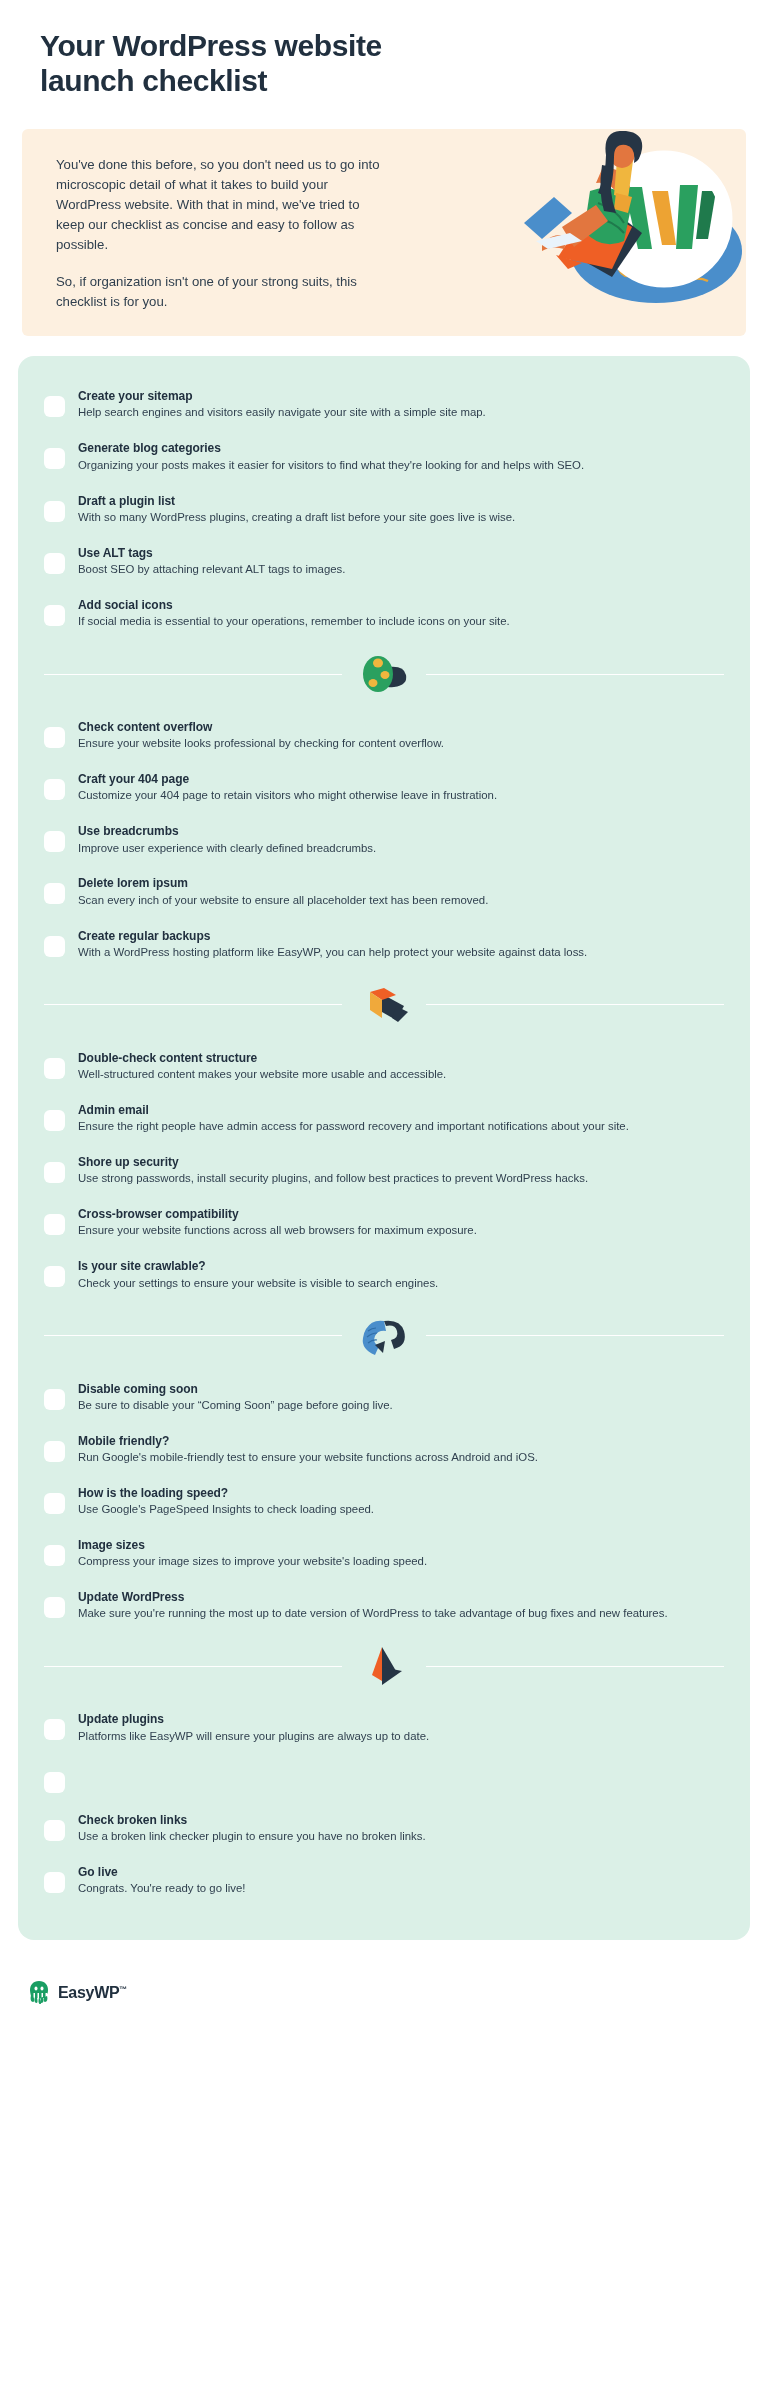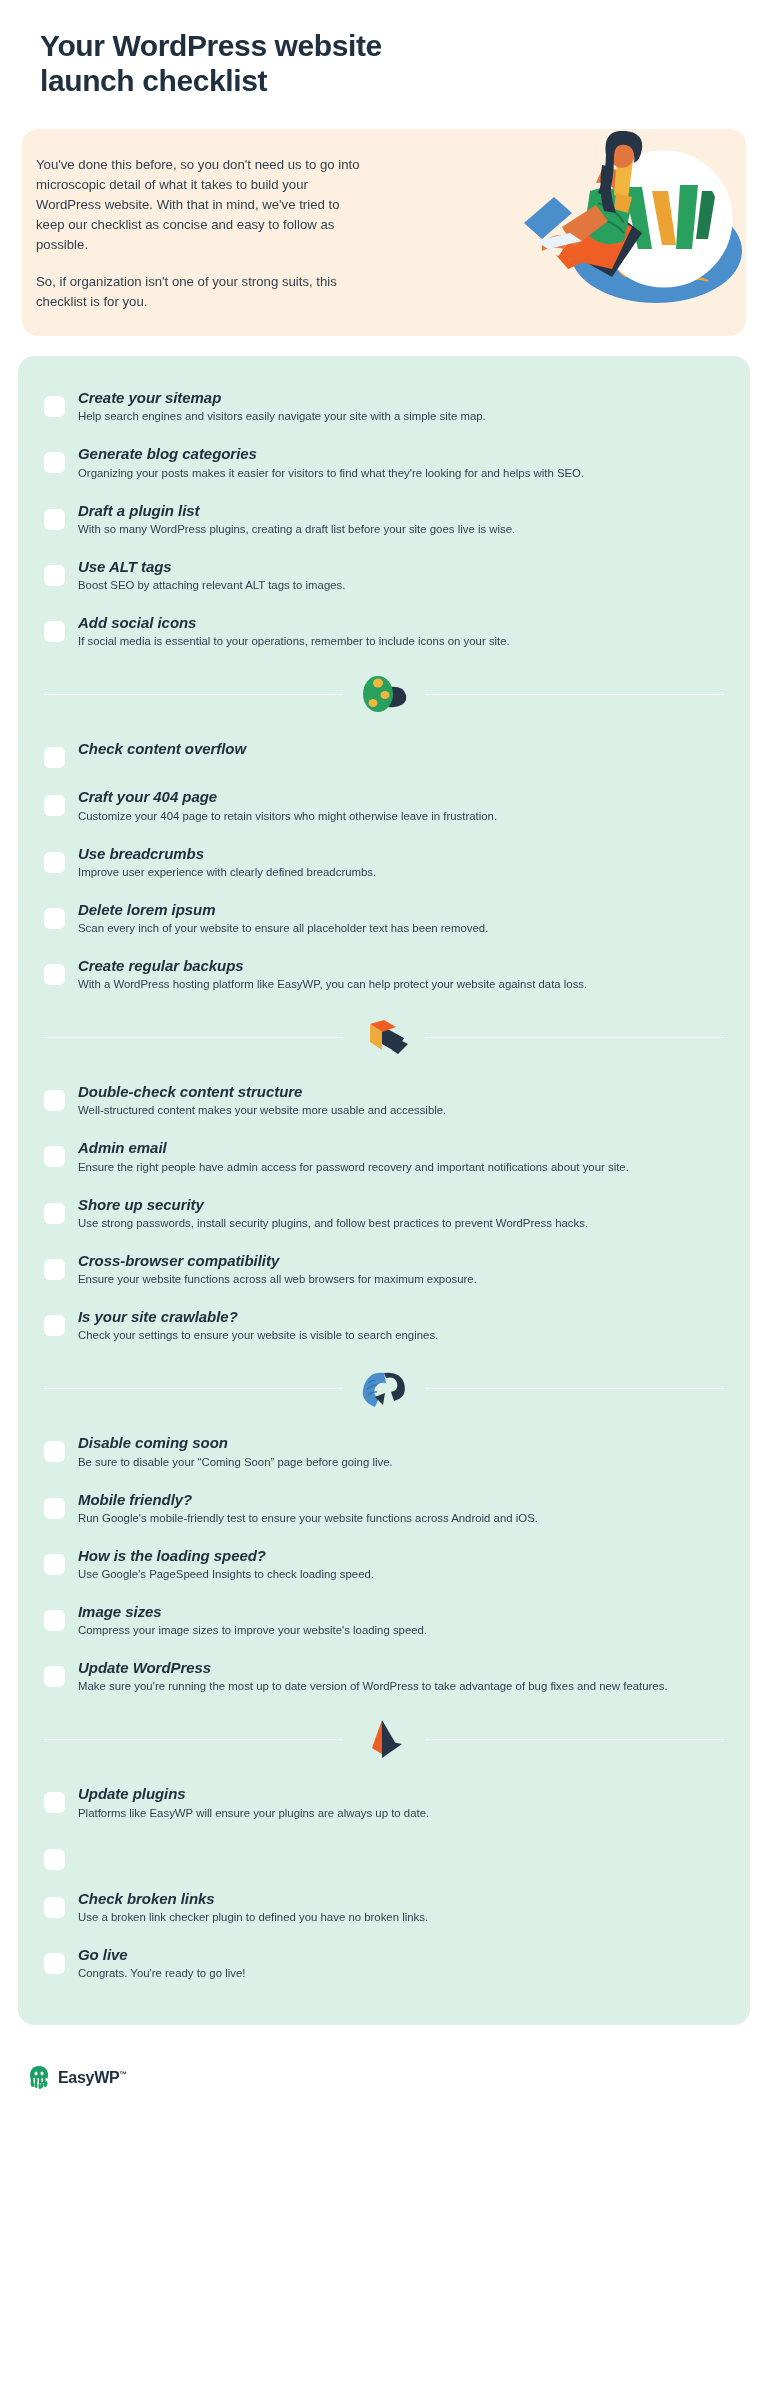--- a/index.html
+++ b/index.html
@@ -27,24 +27,24 @@
     font-weight: 700;
     color: #21303f;
     letter-spacing: -0.4px;
     white-space: pre-line;
   }
 
   
   .intro-card {
     margin: 24px 22px 0 22px;
     background: #fdf0e0;
-    border-radius: 16px;
+    border-radius: 6px;
     position: relative;
     min-height: 178px;
-    padding: 26px 26px 24px 14px;
+    padding: 26px 26px 24px 34px;
     overflow: hidden;
   }
   .intro-text-wrap {
     width: 330px;
     position: relative;
     z-index: 2;
   }
   .intro-p {
     font-size: 13.2px;
     line-height: 1.52;
@@ -79,26 +79,25 @@
   .checkbox {
     flex: 0 0 auto;
     width: 21px;
     height: 21px;
     background: #ffffff;
     border-radius: 6px;
     margin-top: 9px;
   }
   .item-body { flex: 1 1 auto; padding-top: 1px; }
   .item-title {
-    font-size: 15px;
+    font-size: 12px;
     font-weight: 700;
     color: #21303f;
     line-height: 1.35;
     letter-spacing: -0.05px;
-    font-style: italic;
   }
   .item-desc {
     font-size: 11.4px;
     color: #2f3f4e;
     line-height: 1.4;
     margin-top: 1px;
   }
 
   
   .divider {
@@ -257,20 +256,21 @@
       </svg>
     </div>
     <div class="divider-line"></div>
   </div>
 
   <div>
     <div class="check-item">
       <div class="checkbox"></div>
       <div class="item-body">
         <div class="item-title">Check content overflow</div>
+        <div class="item-desc">Ensure your website looks professional by checking for content overflow.</div>
       </div>
     </div>
     <div class="check-item">
       <div class="checkbox"></div>
       <div class="item-body">
         <div class="item-title">Craft your 404 page</div>
         <div class="item-desc">Customize your 404 page to retain visitors who might otherwise leave in frustration.</div>
       </div>
     </div>
     <div class="check-item">
@@ -422,21 +422,21 @@
         <div class="item-desc">Platforms like EasyWP will ensure your plugins are always up to date.</div>
       </div>
     </div>
     <div class="check-item">
       <div class="checkbox"></div>
     </div>
     <div class="check-item">
       <div class="checkbox"></div>
       <div class="item-body">
         <div class="item-title">Check broken links</div>
-        <div class="item-desc">Use a broken link checker plugin to defined you have no broken links.</div>
+        <div class="item-desc">Use a broken link checker plugin to ensure you have no broken links.</div>
       </div>
     </div>
     <div class="check-item">
       <div class="checkbox"></div>
       <div class="item-body">
         <div class="item-title">Go live</div>
         <div class="item-desc">Congrats. You're ready to go live!</div>
       </div>
     </div>
   </div>

